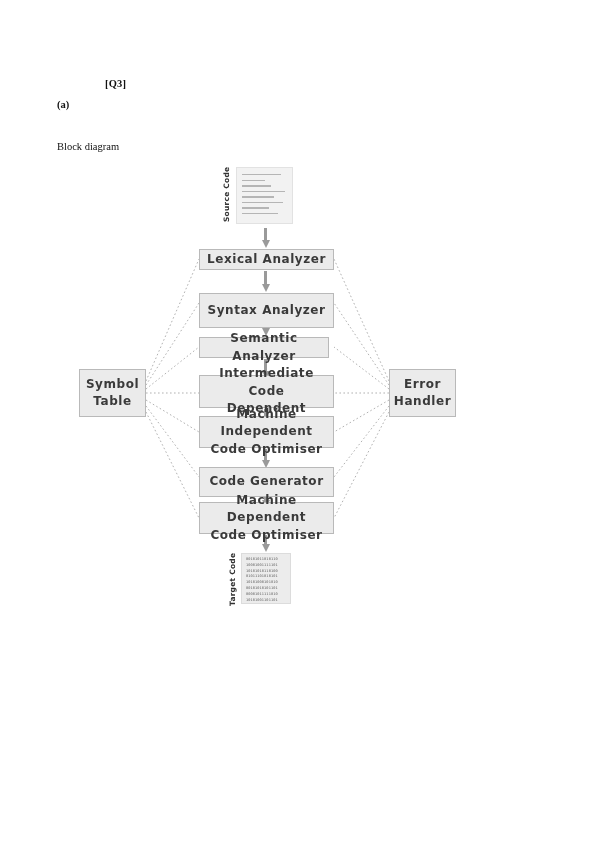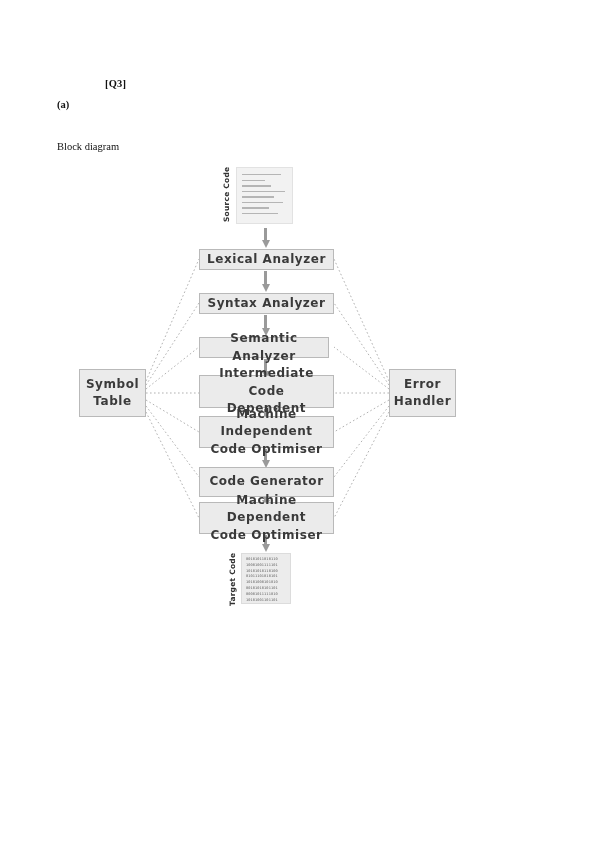--- a/index.html
+++ b/index.html
@@ -156,21 +156,21 @@
     <div class="arrow" style="left:264px; top:359px;  height:13px;"></div>
     <div class="arrow" style="left:264px; top:409px;  height:8px;"></div>
     <div class="arrow" style="left:264px; top:449px;  height:12px;"></div>
     <div class="arrow" style="left:264px; top:489px;  height:12px;"></div>
     <div class="arrow" style="left:264px; top:535px;  height:10px;"></div>
 
     <div class="node" style="left:199px; top:249px; width:135px; height:21px;">
       <span>Lexical Analyzer</span>
     </div>
 
-    <div class="node" style="left:199px; top:293px; width:135px; height:21px;">
+    <div class="node" style="left:199px; top:293px; width:135px; height:35px;">
       <span>Syntax Analyzer</span>
     </div>
 
     <div class="node" style="left:199px; top:337px; width:130px; height:21px;">
       <span>Semantic Analyzer</span>
     </div>
 
     <div class="node" style="left:199px; top:375px; width:135px; height:33px; white-space:pre-line;">
       <span>Intermediate Code
 Dependent</span>

